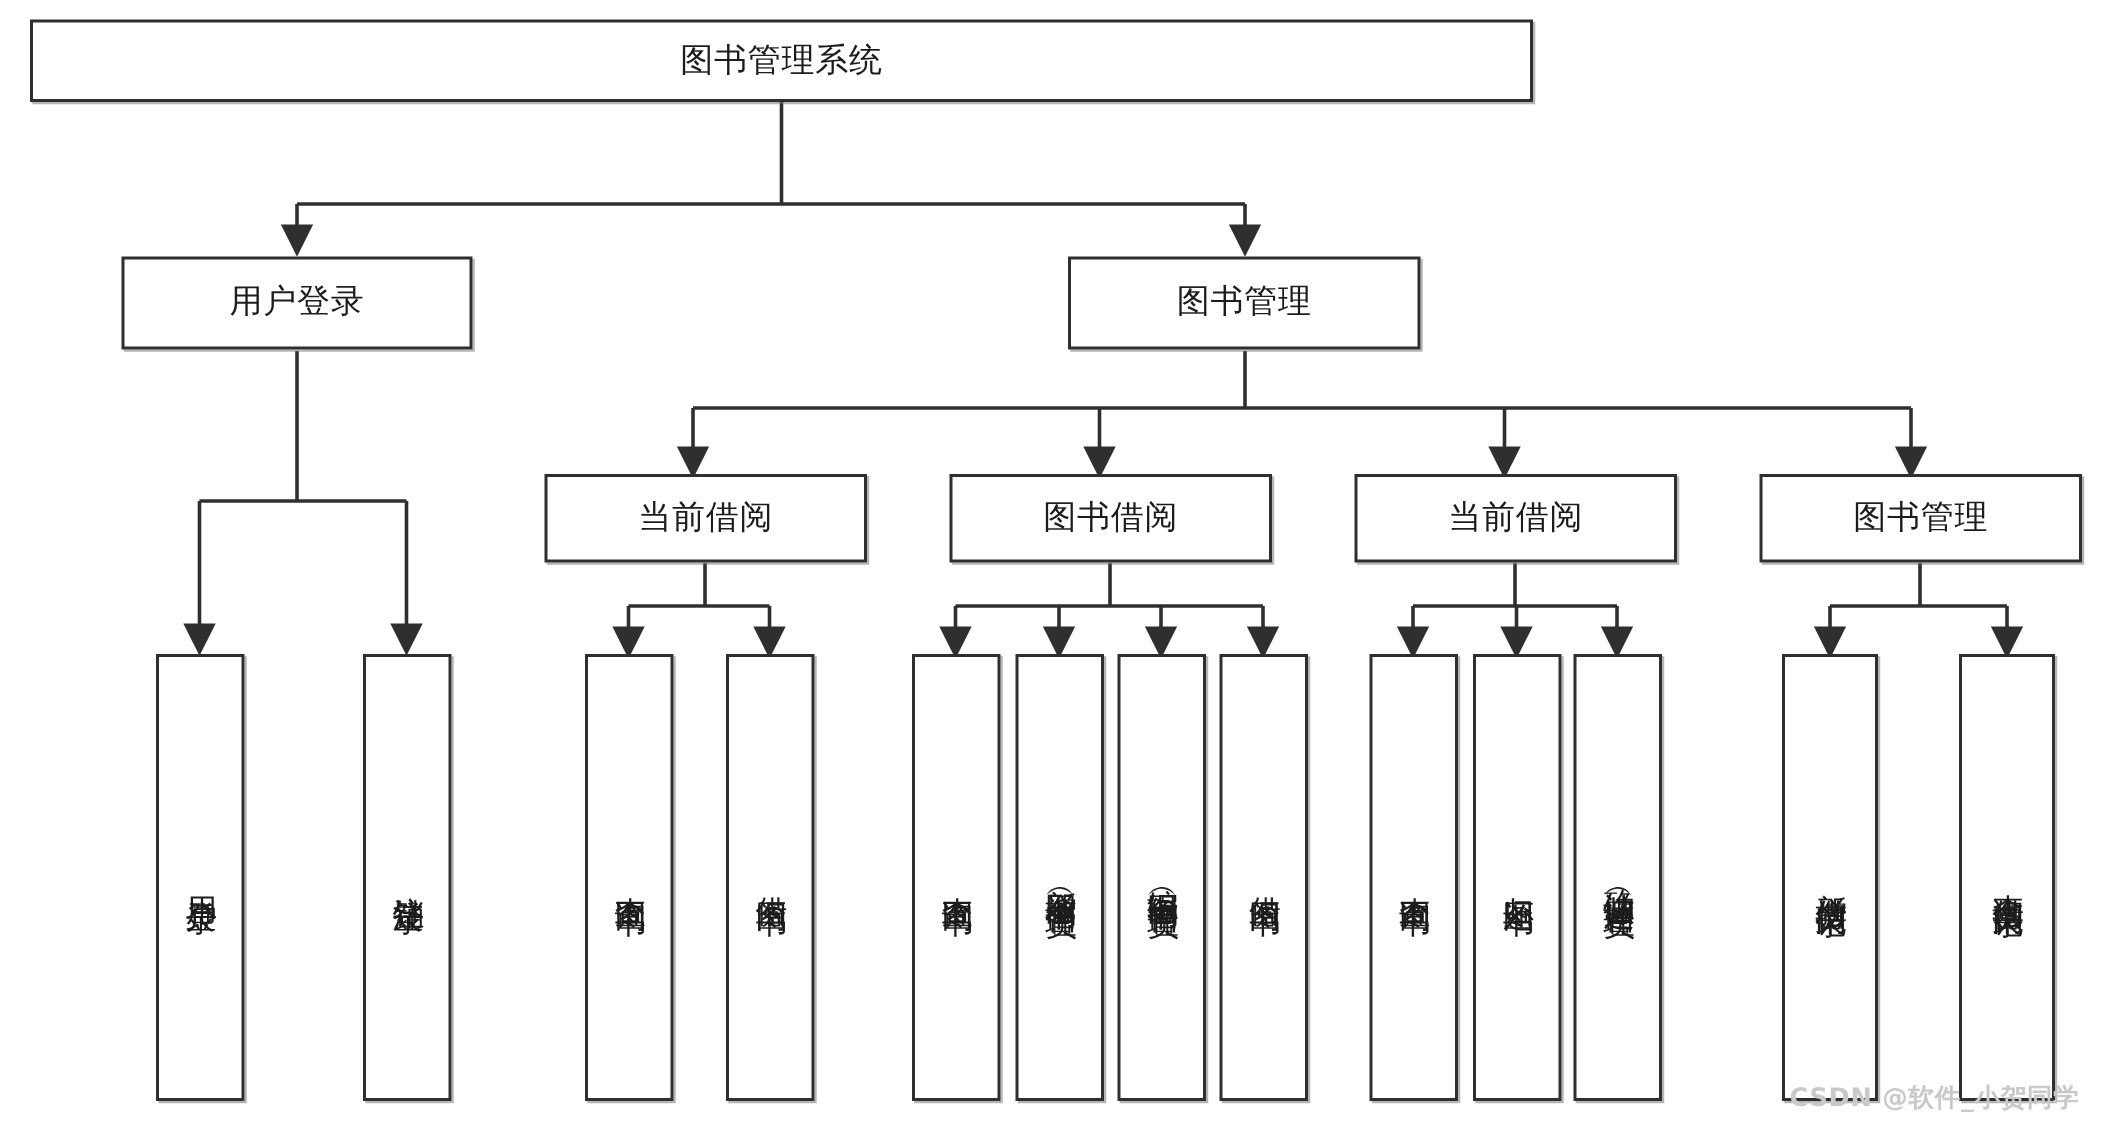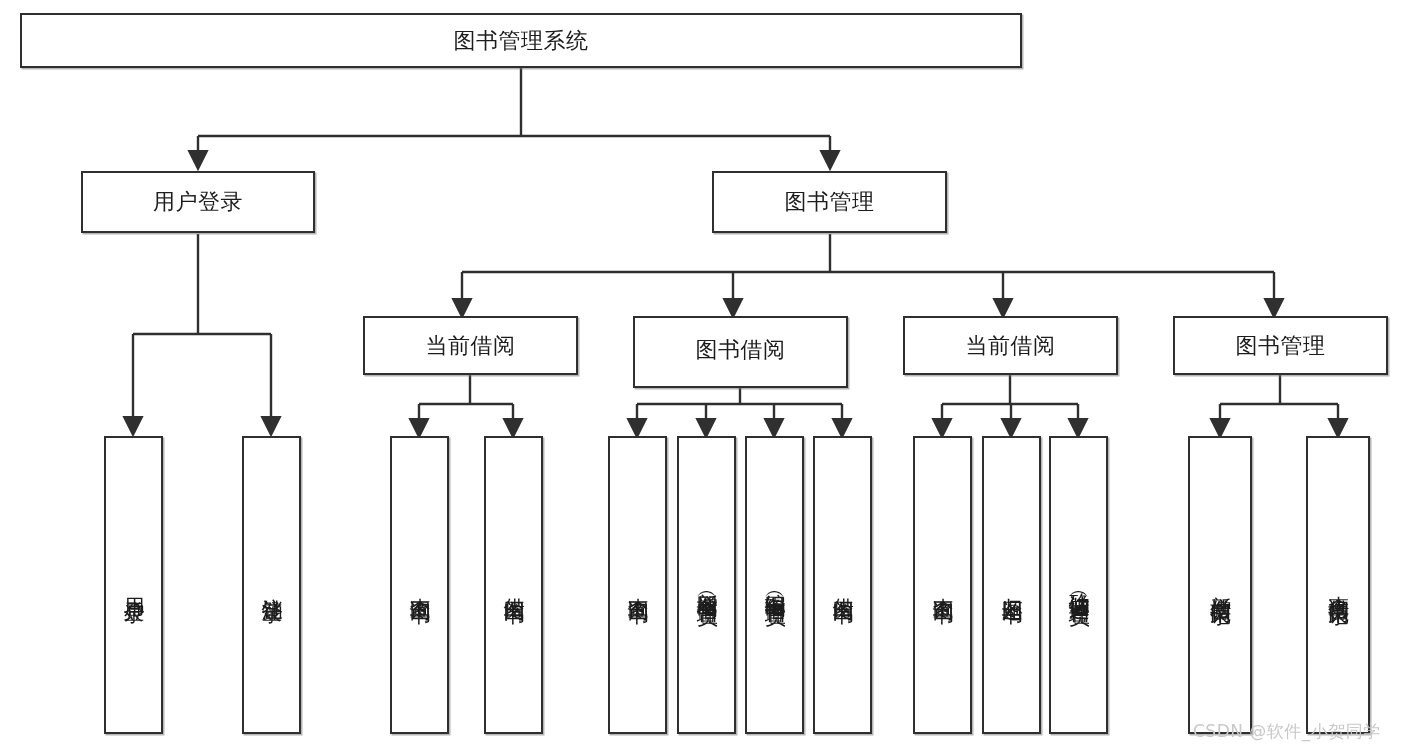--- a/index.html
+++ b/index.html
@@ -140,21 +140,21 @@
   </div>
 
   <div class="node horiz" style="left:712px; top:171px; width:235px; height:62px;">
     <span class="node-label">图书管理</span>
   </div>
 
   <div class="node horiz" style="left:363px; top:316px; width:215px; height:59px;">
     <span class="node-label">当前借阅</span>
   </div>
 
-  <div class="node horiz" style="left:633px; top:316px; width:215px; height:72px;font-family:Liberation Mono, monospace;">
+  <div class="node horiz" style="left:633px; top:316px; width:215px; height:59px;">
     <span class="node-label">图书借阅</span>
   </div>
 
   <div class="node horiz" style="left:903px; top:316px; width:215px; height:59px;">
     <span class="node-label">当前借阅</span>
   </div>
 
   <div class="node horiz" style="left:1173px; top:316px; width:215px; height:59px;">
     <span class="node-label">图书管理</span>
   </div>
@@ -204,15 +204,15 @@
   </div>
 
   <div class="node vert" style="left:1188px; top:436px; width:64px; height:298px;">
     <span class="node-label">新增借阅记录</span>
   </div>
 
   <div class="node vert" style="left:1306px; top:436px; width:64px; height:298px;">
     <span class="node-label">查询借阅记录</span>
   </div>
 
-  <div class="watermark" style="left:1193px; top:720px;">CSDN @软件_小贺同学</div>
+  <div class="watermark" style="left:1193px; top:720px;font-weight:bold;">CSDN @软件_小贺同学</div>
 
 </div>
 
 </body></html>

